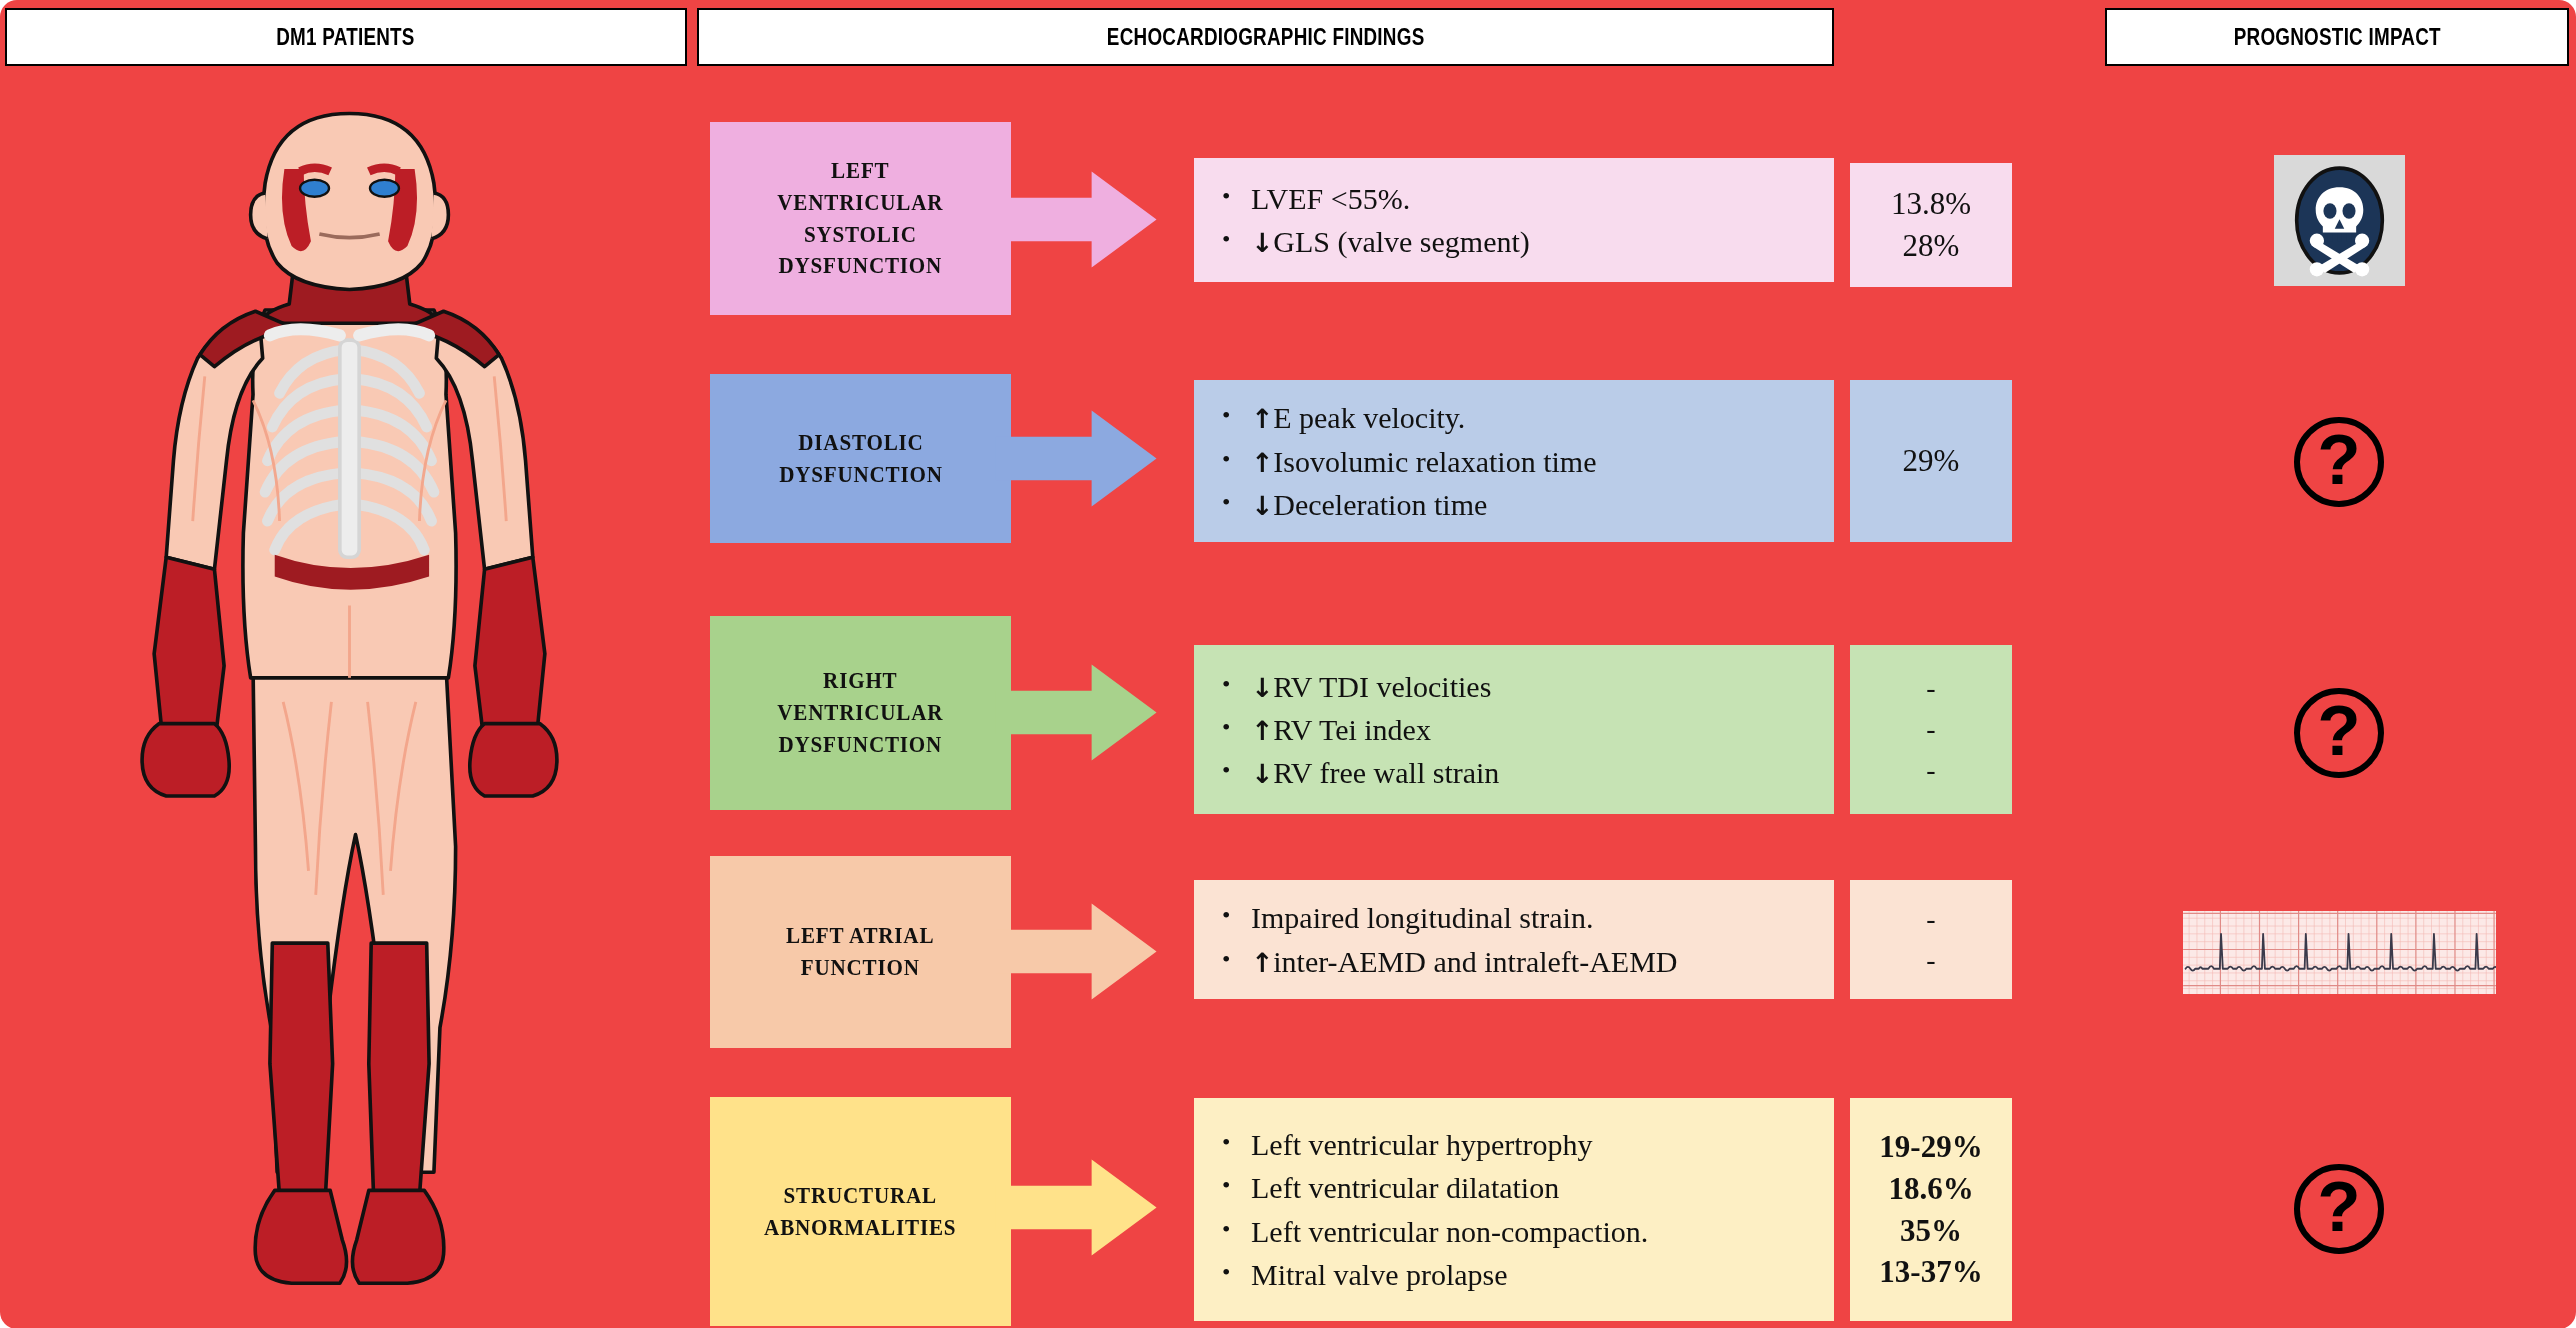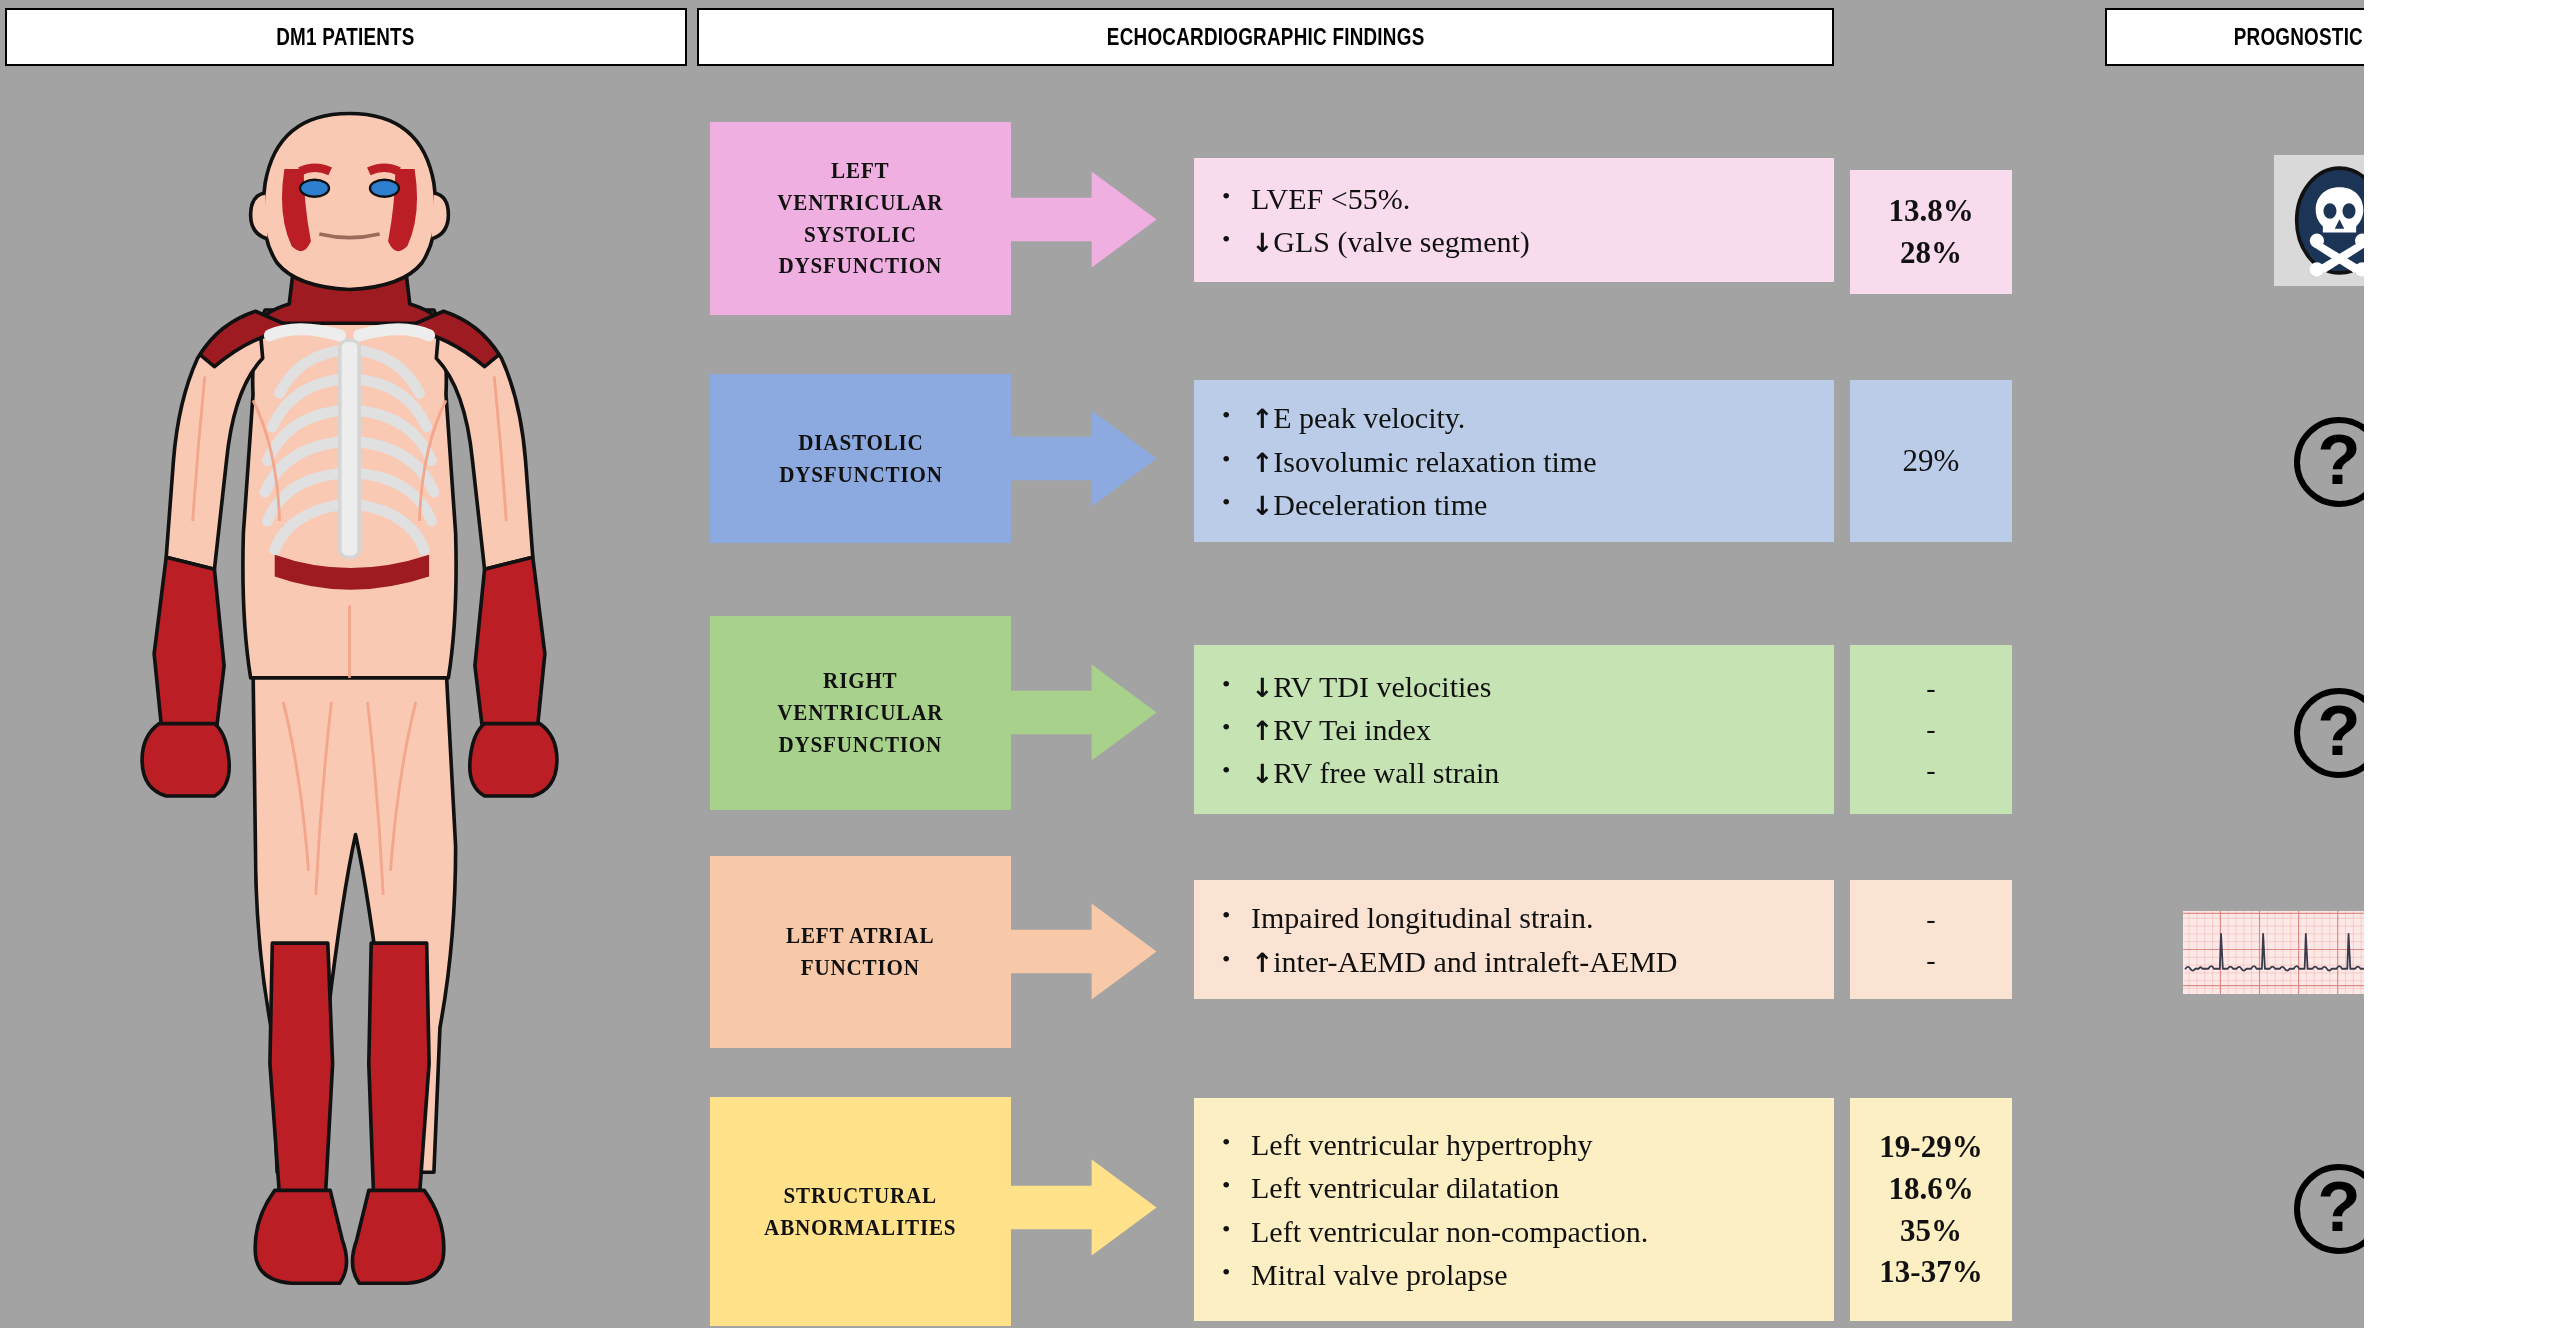--- a/index.html
+++ b/index.html
@@ -1,17 +1,17 @@
 <!DOCTYPE html>
 <html style="font-size:9.6px"><head>
 <meta charset="utf-8">
 <style>
   html,body{margin:0;padding:0;background:#fff;}
   body{width:2576px;height:1329px;font-family:"Liberation Serif",serif;-webkit-font-smoothing:antialiased;}
-  .page{position:relative;width:2364px;height:1329px;overflow:hidden;background:#a3a3a3;}
+  .page{position:relative;width:2576px;height:1329px;overflow:hidden;background:#ef4444;border-radius:17px;}
 
   
   .hdr{position:absolute;box-sizing:border-box;border:2.4px solid #000;background:#fff;
        display:flex;align-items:center;justify-content:center;}
   .hdr span{font-family:"Liberation Sans",sans-serif;font-weight:bold;letter-spacing:0.3px;
             font-size:23px;color:#000;transform:scaleX(.82);transform-origin:center;white-space:nowrap;}
   .hdr-dm1{left:4.8px;top:8.4px;width:682px;height:58px;}
   .hdr-echo{left:697px;top:8.4px;width:1137px;height:58px;}
   .hdr-prev{left:1845px;top:8.4px;width:251px;height:58px;}
   .hdr-prog{left:2105px;top:8.4px;width:464px;height:58px;}
@@ -170,21 +170,21 @@
         <li>
           <span class="bl">•</span>
           <span class="tx"><span class="ar"></span><span>  LVEF &lt;55%.</span></span>
         </li>
         <li>
           <span class="bl">•</span>
           <span class="tx"><span class="ar">↓</span><span>GLS (valve segment)</span></span>
         </li>
       </ul>
     </div>
-    <div class="prev-box" style="left:1850px;top:170px;width:162px;height:124px;background:#F8DCEE;font-weight:bold;">
+    <div class="prev-box" style="left:1850px;top:163px;width:162px;height:124px;background:#F8DCEE;">
       <div>13.8%</div>
       <div>28%</div>
     </div>
     <div class="prog-cell" style="left:2110px;top:145px;width:458px;height:151px;">
       <div class="skull-tile">
         <svg viewBox="0 0 100 100" width="119" height="119" xmlns="http://www.w3.org/2000/svg">
           <ellipse cx="50" cy="50" rx="36" ry="44" fill="#1C3557" stroke="#111" stroke-width="3"></ellipse>
           <g fill="#ffffff">
             <path d="M50 22 C37 22 30 31 30 41 C30 48 33 52 36 55 L36 60 L64 60 L64 55 C67 52 70 48 70 41 C70 31 63 22 50 22 Z"></path>
             <path d="M30 66 L70 90 L62 94 L28 72 Z"></path>

